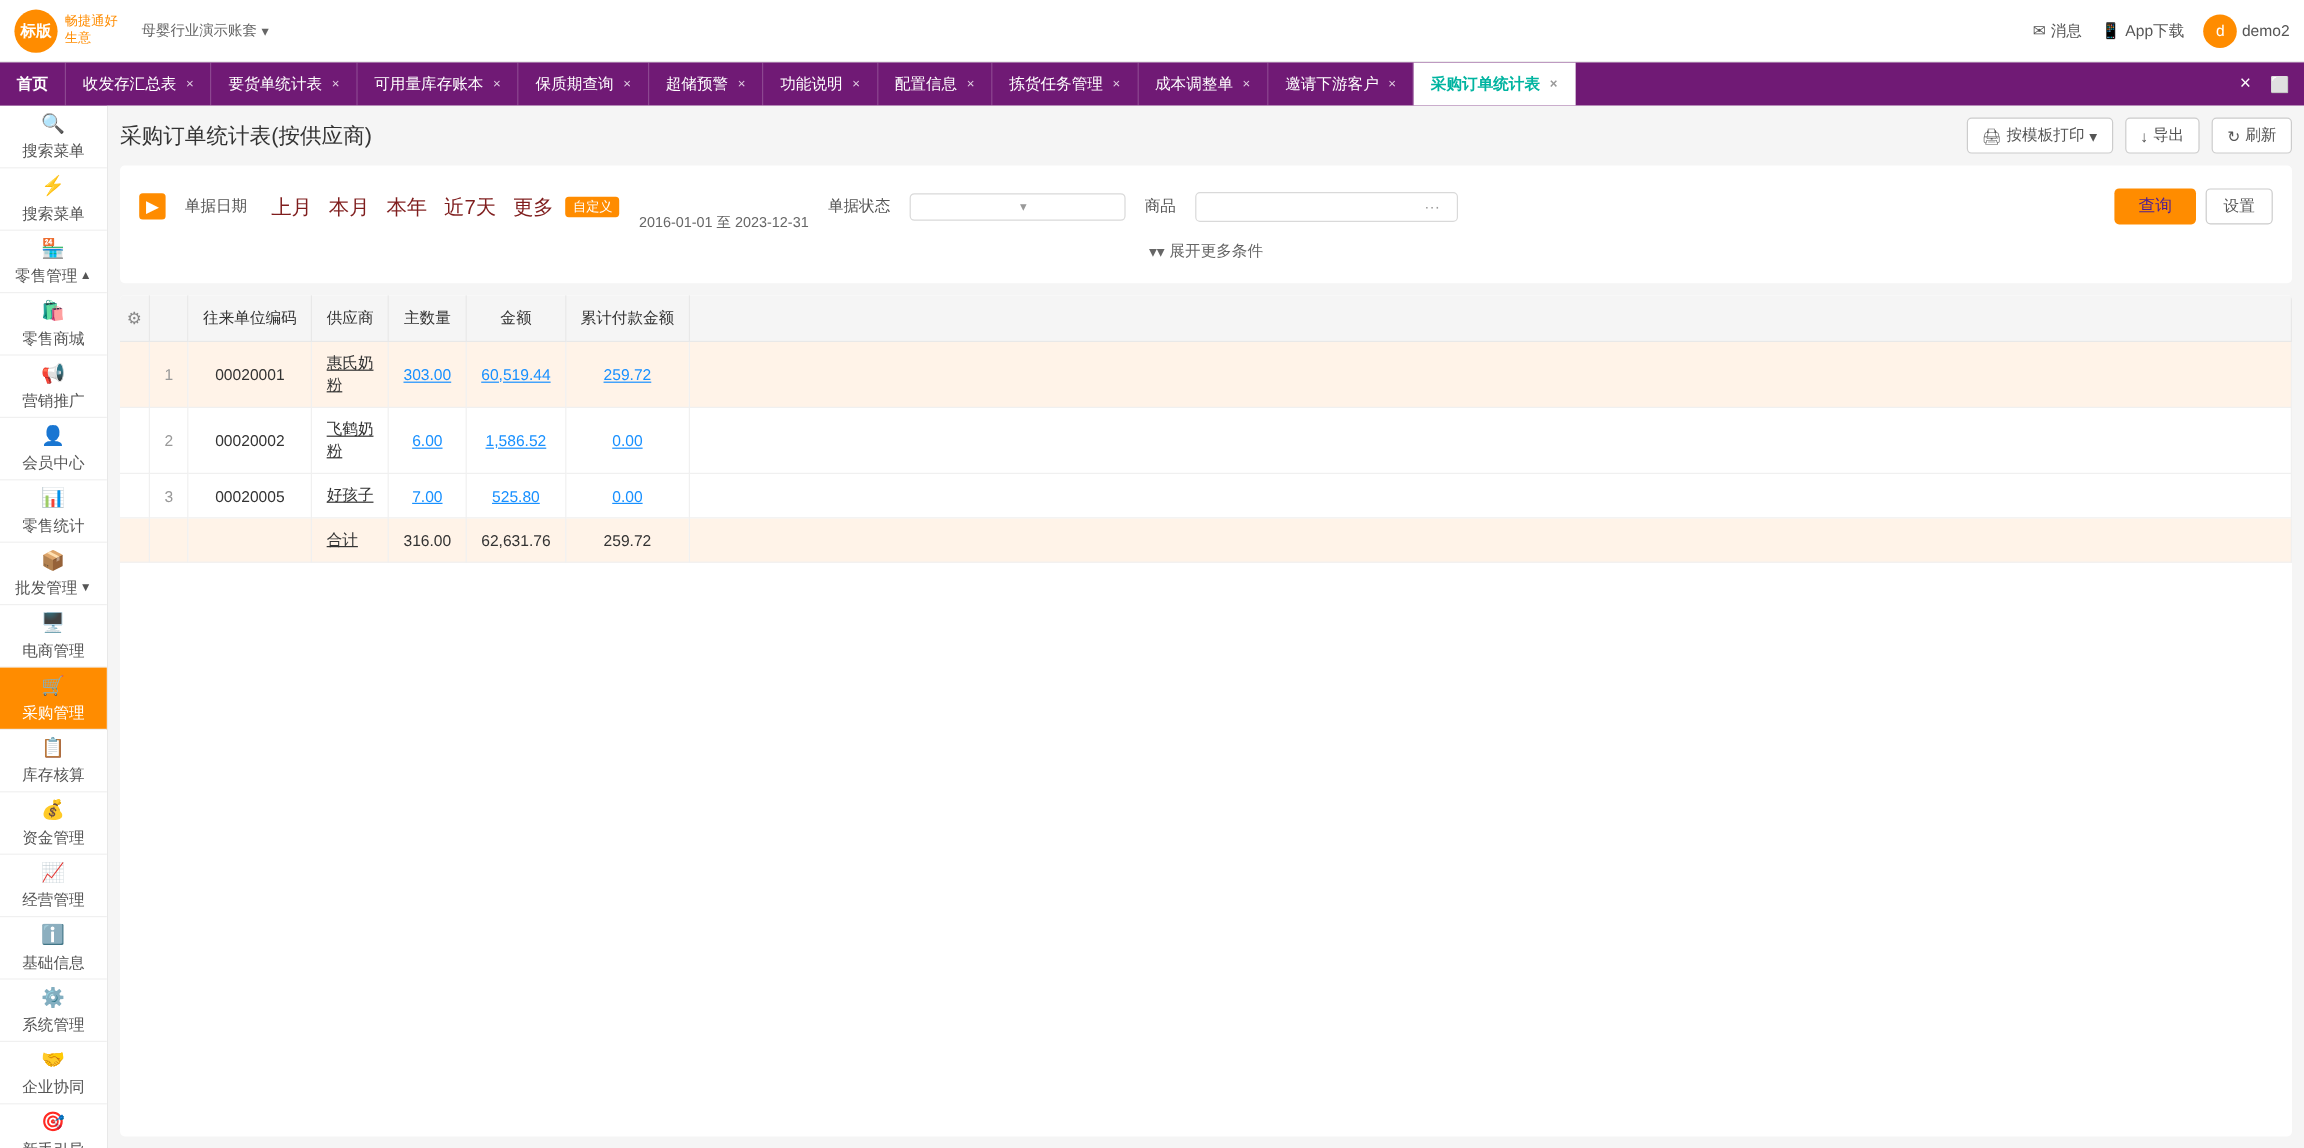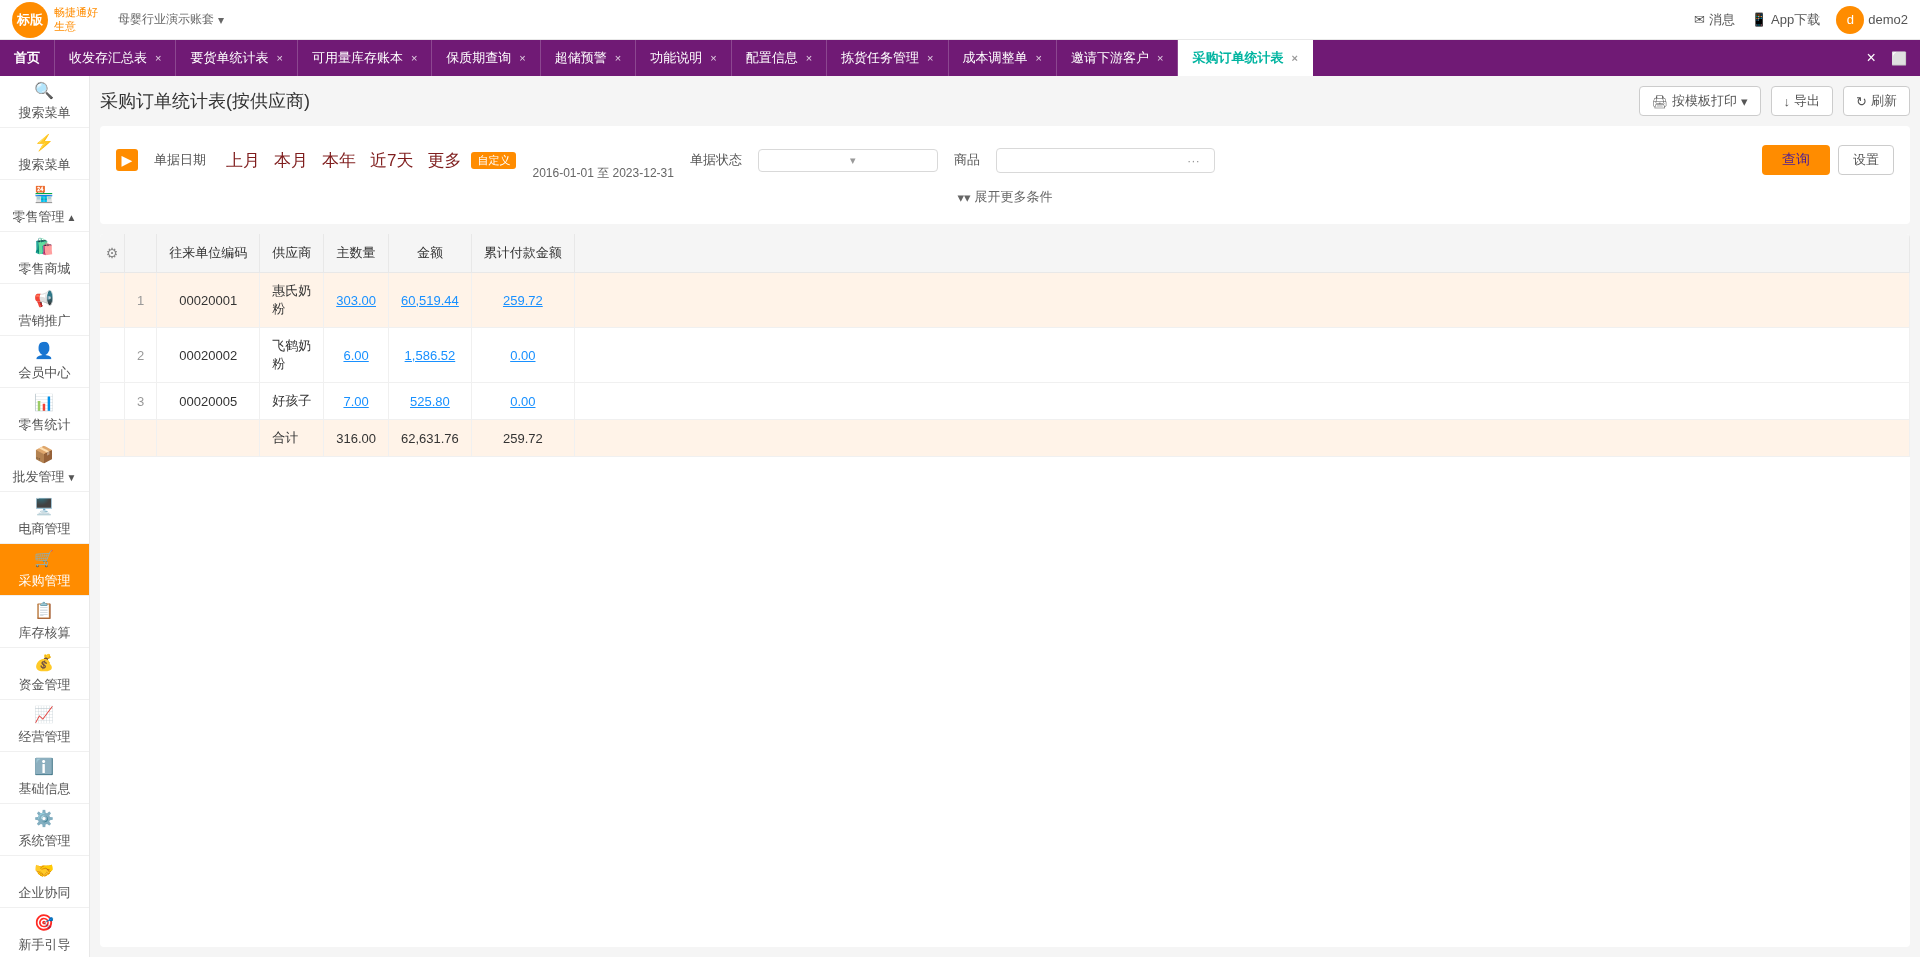--- a/index.html
+++ b/index.html
@@ -1,20 +1,20 @@
 <!DOCTYPE html>
 <html><head>
   <meta charset="utf-8">
   <style>
     * { box-sizing: border-box; margin: 0; padding: 0; font-family: "Microsoft YaHei", "SimHei", sans-serif; font-size: 13px; }
     body { background: #f5f5f5; overflow: hidden; width: 1920px; height: 957px; display: flex; flex-direction: column; }
 
     
     .top-bar {
-      display: flex; align-items: center; height: 40px;
+      display: flex; align-items: center; height: 52px;
       background: #fff; border-bottom: 1px solid #e8e8e8;
       padding: 0 12px; gap: 16px;
     }
     .logo-area { display: flex; align-items: center; gap: 6px; width: 90px; }
     .logo-icon { width: 36px; height: 36px; background: #ff8c00; border-radius: 50%; display: flex; align-items: center; justify-content: center; color: white; font-size: 11px; font-weight: bold; flex-shrink: 0; }
     .logo-text { font-size: 11px; color: #ff8c00; line-height: 1.2; }
     .workspace-selector { display: flex; align-items: center; gap: 4px; font-size: 13px; color: #333; cursor: pointer; border: none; background: none; }
     .workspace-selector span { font-size: 12px; color: #666; }
     .top-right { margin-left: auto; display: flex; align-items: center; gap: 16px; }
     .top-action { display: flex; align-items: center; gap: 4px; cursor: pointer; color: #555; font-size: 13px; }
@@ -86,21 +86,21 @@
     .expand-more { display: flex; align-items: center; justify-content: center; padding: 6px; cursor: pointer; color: #666; font-size: 12px; gap: 4px; }
 
     
     .table-wrap { flex: 1; background: white; border-radius: 4px; overflow: auto; }
     table { width: 100%; border-collapse: collapse; }
     thead tr { background: #f5f5f5; }
     th { padding: 10px 12px; text-align: center; color: #333; font-weight: 500; font-size: 13px; border-bottom: 1px solid #e8e8e8; border-right: 1px solid #e8e8e8; white-space: nowrap; }
     td { padding: 9px 12px; text-align: center; font-size: 13px; border-bottom: 1px solid #f0f0f0; border-right: 1px solid #f0f0f0; color: #333; }
     tr.row-highlight { background: #fff3e8; }
     td.link { color: #1890ff; cursor: pointer; text-decoration: underline; }
-    td.left { text-align: left; }
+    td.left { text-align: left; text-decoration: underline; }
     .row-num { color: #999; }
     .settings-col { width: 30px; }
     th.settings-col { padding: 0; text-align: center; }
     .gear-icon { cursor: pointer; color: #888; font-size: 14px; }
     tfoot tr { background: #fff3e8; }
     tfoot td { padding: 9px 12px; font-weight: 500; font-size: 13px; border-top: 1px solid #e8e8e8; }
   </style>
 </head>
 <body>
 

